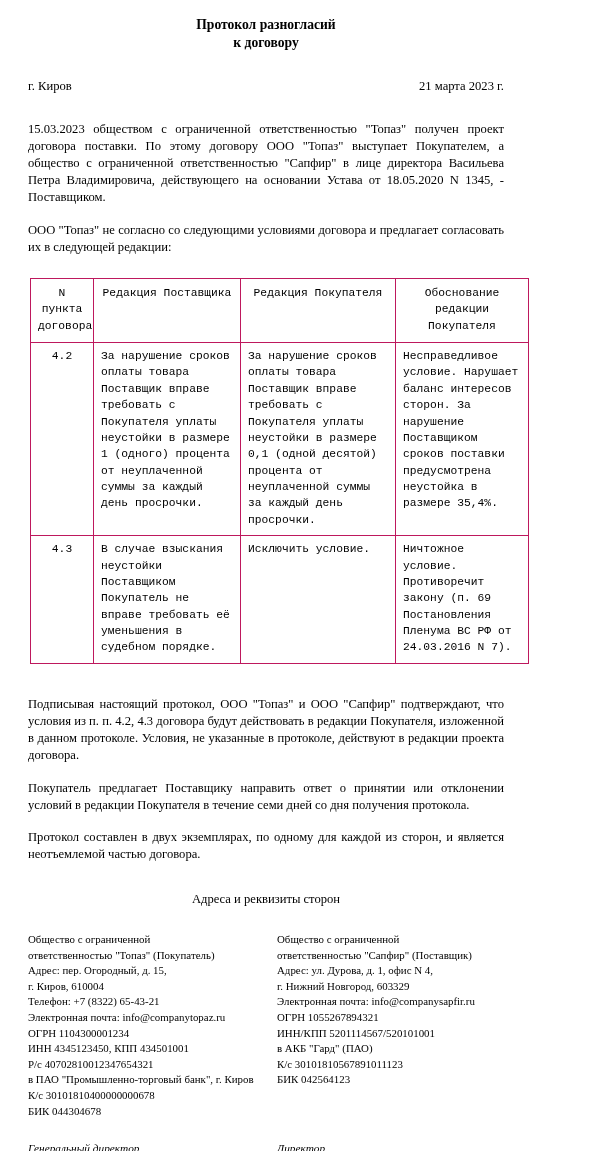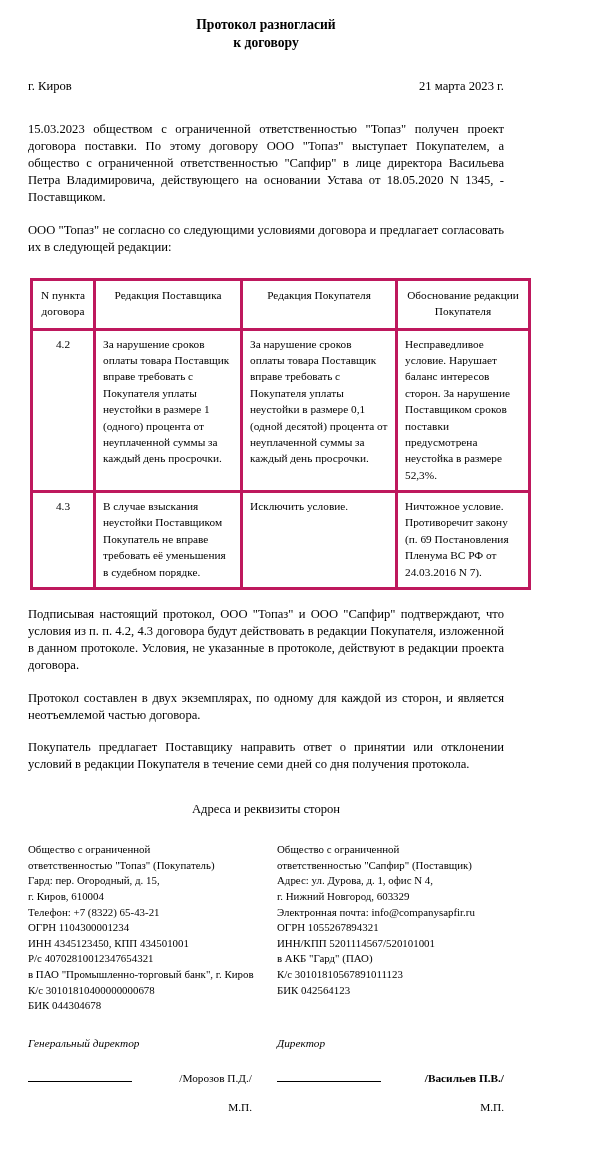--- a/index.html
+++ b/index.html
@@ -59,23 +59,24 @@
   .disagreement-table {
     border-collapse: collapse;
     width: 498px;
     margin: 22px 0 0 2px;
     font-size: 11.3px;
     line-height: 1.45;
     table-layout: fixed;
   }
   .disagreement-table th,
   .disagreement-table td {
-    border: 3px solid #be185d;
+    border: 1px solid #be185d;
     vertical-align: top;
     padding: 5px 7px 7px 7px;
+    font-family: Liberation Mono, monospace;
   }
   .disagreement-table th {
     text-align: center;
     font-weight: normal;
     padding-top: 6px;
     padding-bottom: 8px;
   }
   .disagreement-table td.clause {
     text-align: center;
   }
@@ -180,44 +181,45 @@
         <th>Редакция Поставщика</th>
         <th>Редакция Покупателя</th>
         <th>Обоснование редакции Покупателя</th>
       </tr>
     </thead>
     <tbody>
       <tr>
         <td class="clause">4.2</td>
         <td>За нарушение сроков оплаты товара Поставщик вправе требовать с Покупателя уплаты неустойки в размере 1 (одного) процента от неуплаченной суммы за каждый день просрочки.</td>
         <td>За нарушение сроков оплаты товара Поставщик вправе требовать с Покупателя уплаты неустойки в размере 0,1 (одной десятой) процента от неуплаченной суммы за каждый день просрочки.</td>
-        <td>Несправедливое условие. Нарушает баланс интересов сторон. За нарушение Поставщиком сроков поставки предусмотрена неустойка в размере 52,3%.</td>
+        <td>Несправедливое условие. Нарушает баланс интересов сторон. За нарушение Поставщиком сроков поставки предусмотрена неустойка в размере 35,4%.</td>
       </tr>
       <tr>
         <td class="clause">4.3</td>
         <td>В случае взыскания неустойки Поставщиком Покупатель не вправе требовать её уменьшения в судебном порядке.</td>
         <td>Исключить условие.</td>
         <td>Ничтожное условие. Противоречит закону (п. 69 Постановления Пленума ВС РФ от 24.03.2016 N 7).</td>
       </tr>
     </tbody>
   </table>
 
-  <p class="para gap" style="margin-top:16px;">Подписывая настоящий протокол, ООО "Топаз" и ООО "Сапфир" подтверждают, что условия из п. п. 4.2, 4.3 договора будут действовать в редакции Покупателя, изложенной в данном протоколе. Условия, не указанные в протоколе, действуют в редакции проекта договора.</p>
+  <p class="para gap" style="margin-top:32px;">Подписывая настоящий протокол, ООО "Топаз" и ООО "Сапфир" подтверждают, что условия из п. п. 4.2, 4.3 договора будут действовать в редакции Покупателя, изложенной в данном протоколе. Условия, не указанные в протоколе, действуют в редакции проекта договора.</p>
+  <p class="para gap">Покупатель предлагает Поставщику направить ответ о принятии или отклонении условий в редакции Покупателя в течение семи дней со дня получения протокола.</p>
   <p class="para gap">Протокол составлен в двух экземплярах, по одному для каждой из сторон, и является неотъемлемой частью договора.</p>
-  <p class="para gap">Покупатель предлагает Поставщику направить ответ о принятии или отклонении условий в редакции Покупателя в течение семи дней со дня получения протокола.</p>
 
   <div class="requisites-heading">Адреса и реквизиты сторон</div>
 
   <div class="requisites">
     <div class="col left">
       <span class="ln">Общество с ограниченной</span>
       <span class="ln">ответственностью "Топаз" (Покупатель)</span>
-      <span class="ln">Гард: пер. Огородный, д. 15,</span>
+      <span class="ln">Адрес: пер. Огородный, д. 15,</span>
       <span class="ln">г. Киров, 610004</span>
       <span class="ln">Телефон: +7 (8322) 65-43-21</span>
+      <span class="ln">Электронная почта: info@companytopaz.ru</span>
       <span class="ln">ОГРН 1104300001234</span>
       <span class="ln">ИНН 4345123450, КПП 434501001</span>
       <span class="ln">Р/с 40702810012347654321</span>
       <span class="ln">в ПАО "Промышленно-торговый банк", г. Киров</span>
       <span class="ln">К/с 30101810400000000678</span>
       <span class="ln">БИК 044304678</span>
     </div>
     <div class="col right">
       <span class="ln">Общество с ограниченной</span>
       <span class="ln">ответственностью "Сапфир" (Поставщик)</span>

